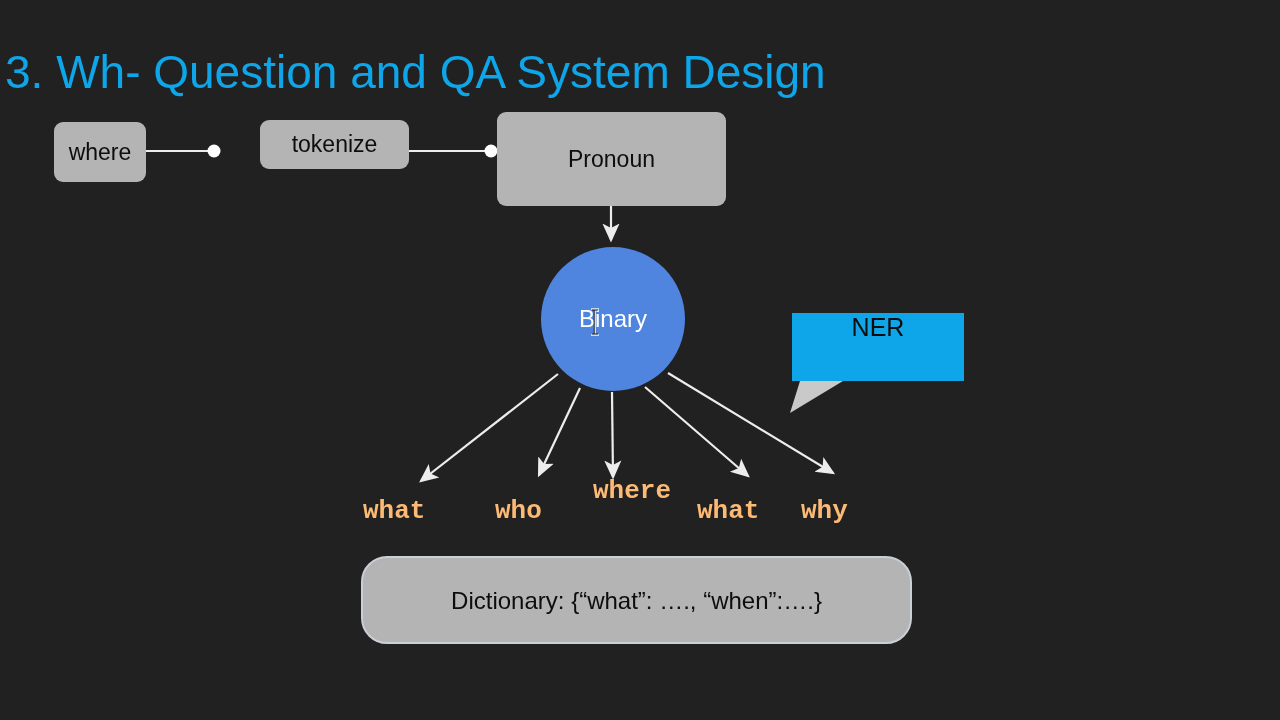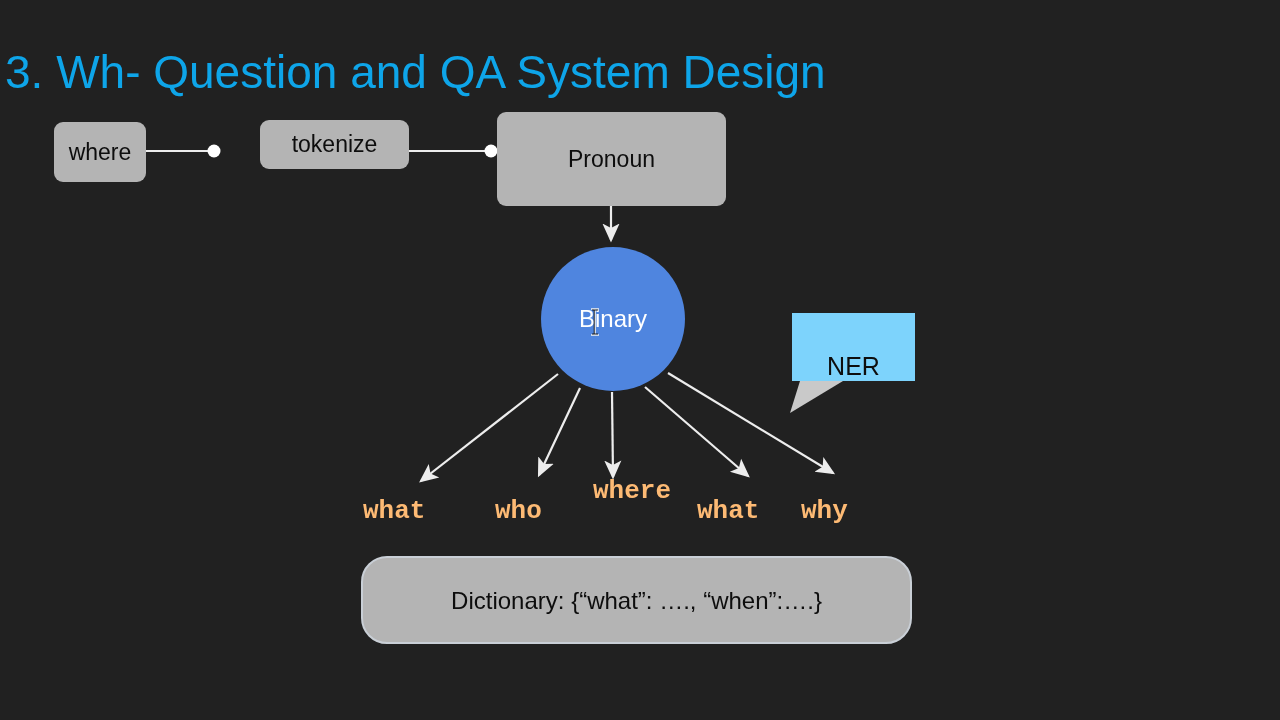--- a/index.html
+++ b/index.html
@@ -62,25 +62,25 @@
     line-height: 30px;
   }
   #node-dictionary {
     left: 361px; top: 556px; width: 551px; height: 88px;
     border-radius: 26px;
     border: 2px solid #c9cfd6;
     font-size: 24px;
   }
   .ner-bubble {
     position: absolute;
-    left: 792px; top: 313px; width: 123px; height: 68px;
-    background: #7dd3fc;
+    left: 792px; top: 313px; width: 172px; height: 68px;
+    background: #0ea5e9;
     color: #0d0d0d;
     display: flex;
-    align-items: flex-end;
+    align-items: flex-start;
     justify-content: center;
     font-size: 25px;
     font-family: "Liberation Sans", sans-serif;
   }
   .circle-node {
     position: absolute;
     left: 541px; top: 247px;
     width: 144px; height: 144px;
     border-radius: 50%;
     background: #4f85df;

